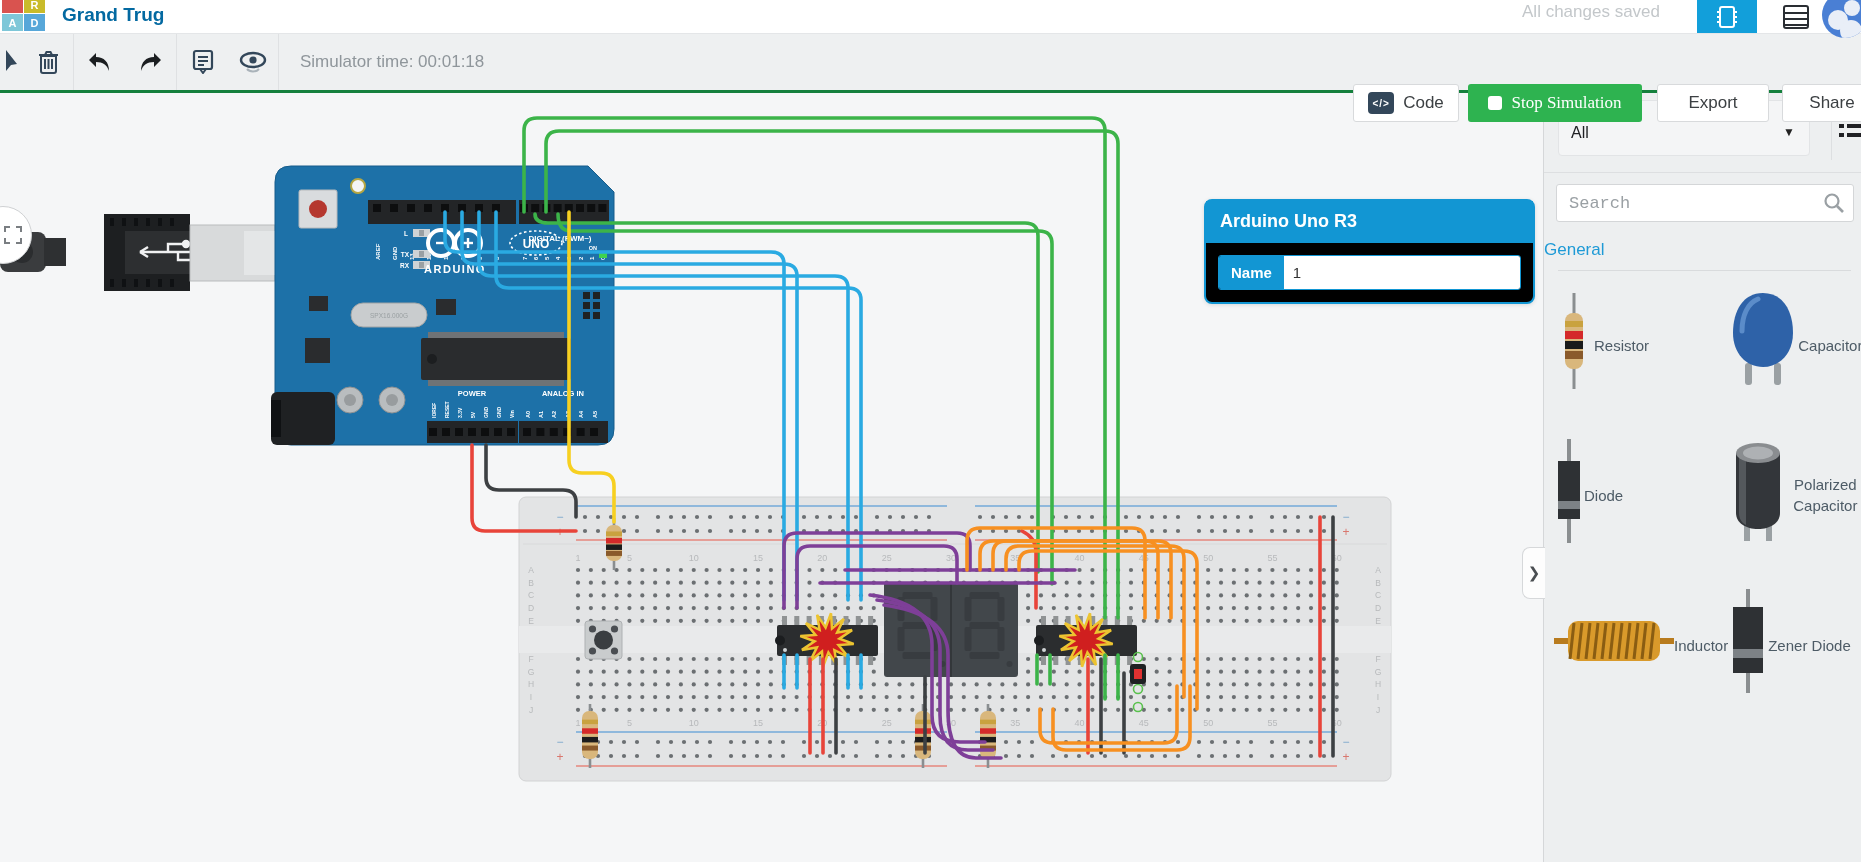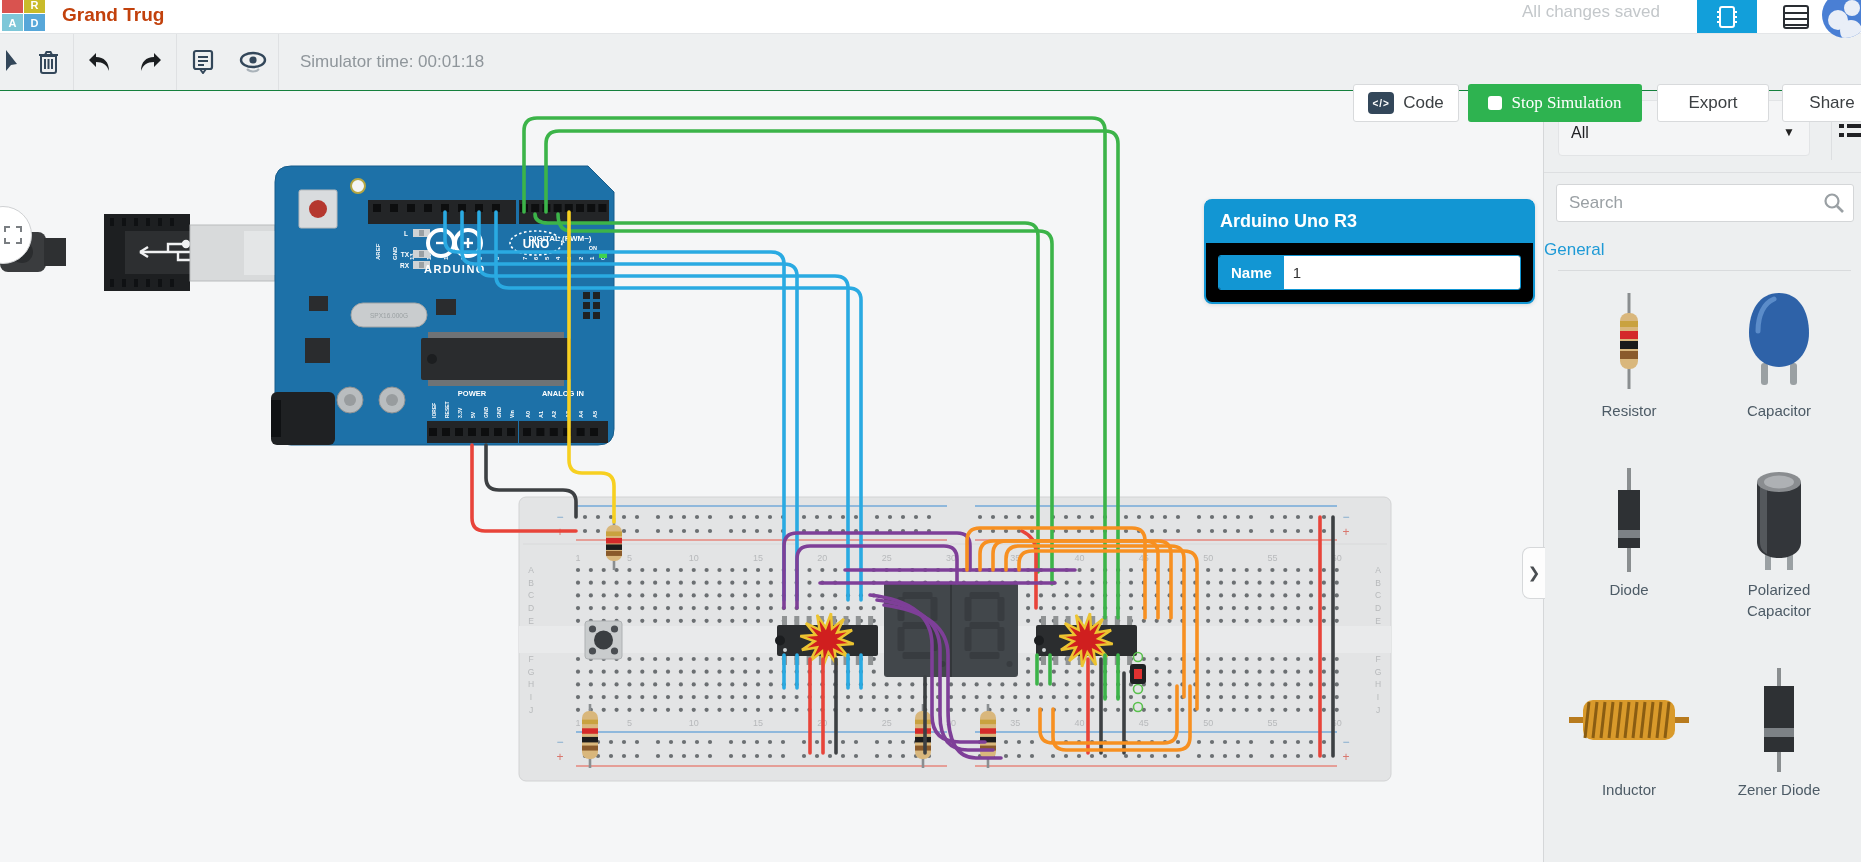--- a/index.html
+++ b/index.html
@@ -4,29 +4,29 @@
 <style>
   html,body{margin:0;padding:0;}
   body{width:1861px;height:862px;overflow:hidden;position:relative;background:#f5f6f7;
        font-family:"Liberation Sans",sans-serif;-webkit-font-smoothing:antialiased;}
   .abs{position:absolute;}
 
   
   #topbar{left:0;top:0;width:1861px;height:33px;background:#fff;border-bottom:1px solid #e4e6e8;z-index:30;}
   #logo{left:2px;top:-4px;width:44px;height:34px;display:grid;grid-template-columns:21px 21px;grid-template-rows:17px 17px;gap:1px;}
   #logo .cell{color:#fff;font-size:11px;font-weight:bold;display:flex;align-items:center;justify-content:center;}
-  #doc-title{left:62px;top:0;height:46px;line-height:30px;font-size:19px;font-weight:600;color:#c2410c;}
+  #doc-title{left:62px;top:0;height:46px;line-height:30px;font-size:19px;font-weight:600;color:#0369a1;}
   #save-status{left:1500px;top:0;width:160px;height:26px;line-height:24px;font-size:17px;color:#c3c7ca;text-align:right;}
   #btn-circuits{left:1697px;top:0;width:60px;height:33px;background:#129fda;display:flex;align-items:center;justify-content:center;cursor:pointer;}
   #btn-listview{left:1772px;top:0;width:48px;height:33px;display:flex;align-items:center;justify-content:center;cursor:pointer;}
   #avatar{left:1822px;top:-8px;width:46px;height:46px;border-radius:50%;background:#4a7fd4;overflow:hidden;}
   #avatar i{position:absolute;background:#e9eef7;border-radius:50%;}
 
   
-  #toolbar{left:0;top:33px;width:1861px;height:57px;background:#eef0f1;border-bottom:1px solid #15803d;z-index:25;}
+  #toolbar{left:0;top:33px;width:1861px;height:57px;background:#eef0f1;border-bottom:3px solid #15803d;z-index:25;}
   .tb-divider{position:absolute;top:0;width:1px;height:57px;background:#dfe1e3;}
   .tb-icon{position:absolute;top:0;height:57px;width:40px;display:flex;align-items:center;justify-content:center;cursor:pointer;color:#33475a;}
   #sim-time{left:300px;top:0;height:57px;line-height:57px;font-size:17px;color:#8f969b;}
   .tb-btn{position:absolute;top:51px;height:38px;background:#fff;border:1px solid #d8dadc;border-radius:3px;
           display:flex;align-items:center;justify-content:center;gap:9px;font-size:17px;color:#3c4043;cursor:pointer;box-sizing:border-box;}
   #btn-stop{background:#2eb350;border:none;color:#fff;font-family:Liberation Serif, serif;}
   .stop-square{width:14px;height:14px;background:#fff;border-radius:3px;}
   .code-chip{width:26px;height:22px;background:#33475a;border-radius:4px;color:#fff;font-size:10px;font-weight:bold;
              display:flex;align-items:center;justify-content:center;letter-spacing:1px;}
 
@@ -49,26 +49,26 @@
   
   #sidebar{left:1543px;top:90px;width:318px;height:772px;background:#edeff0;border-left:1px solid #d5d7d9;box-sizing:border-box;}
   #cmp-dd{left:14px;top:10px;width:252px;height:56px;background:#f4f5f6;border:1px solid #e2e4e6;border-radius:4px;cursor:pointer;box-sizing:border-box;padding:7px 12px;}
   #cmp-dd .lab{font-size:12.5px;color:#3c4043;}
   #cmp-dd .val{font-size:16px;color:#202124;margin-top:2px;}
   #cmp-dd .caret{position:absolute;right:14px;top:24px;font-size:12px;color:#222;}
   #sb-vdiv{left:287px;top:6px;width:1px;height:64px;background:#dddfe1;}
   #sb-listicon{left:295px;top:22px;width:24px;height:28px;cursor:pointer;}
   #sb-hdiv{left:0;top:82px;width:318px;height:1px;background:#dddfe1;}
   #search-box{left:12px;top:94px;width:298px;height:38px;background:#fff;border:1px solid #d4d6d8;border-radius:3px;box-sizing:border-box;display:flex;align-items:center;}
-  #search-box input{border:none;outline:none;flex:1;font-size:17px;padding:0 12px;color:#444;background:transparent;font-family:Liberation Sans, sans-serif;}
+  #search-box input{border:none;outline:none;flex:1;font-size:17px;padding:0 12px;color:#444;background:transparent;font-family:Liberation Mono, monospace;}
   #search-box input::placeholder{color:#9aa0a4;}
   #section-general{left:0;top:150px;font-size:17px;color:#1e9ad6;}
   #general-hr{left:14px;top:180px;width:293px;height:1px;background:#d9dbdd;}
   #cmp-grid{left:10px;top:200px;width:300px;display:grid;grid-template-columns:1fr 1fr;row-gap:48px;}
-  .cmp-cell{display:flex;flex-direction:column;align-items:center;cursor:pointer;}
+  .cmp-cell{display:flex;align-items:center;cursor:pointer;}
   .cmp-icon{height:102px;display:flex;align-items:center;justify-content:center;}
   .cmp-label{font-size:15px;color:#4d5b66;text-align:center;margin-top:8px;line-height:1.4;max-width:120px;}
 </style>
 </head>
 <body>
 
 <div id="topbar" class="abs">
   <div id="logo" class="abs">
     <div class="cell" style="background:#d9534f"></div>
     <div class="cell" style="background:#c9bb2a">R</div>

